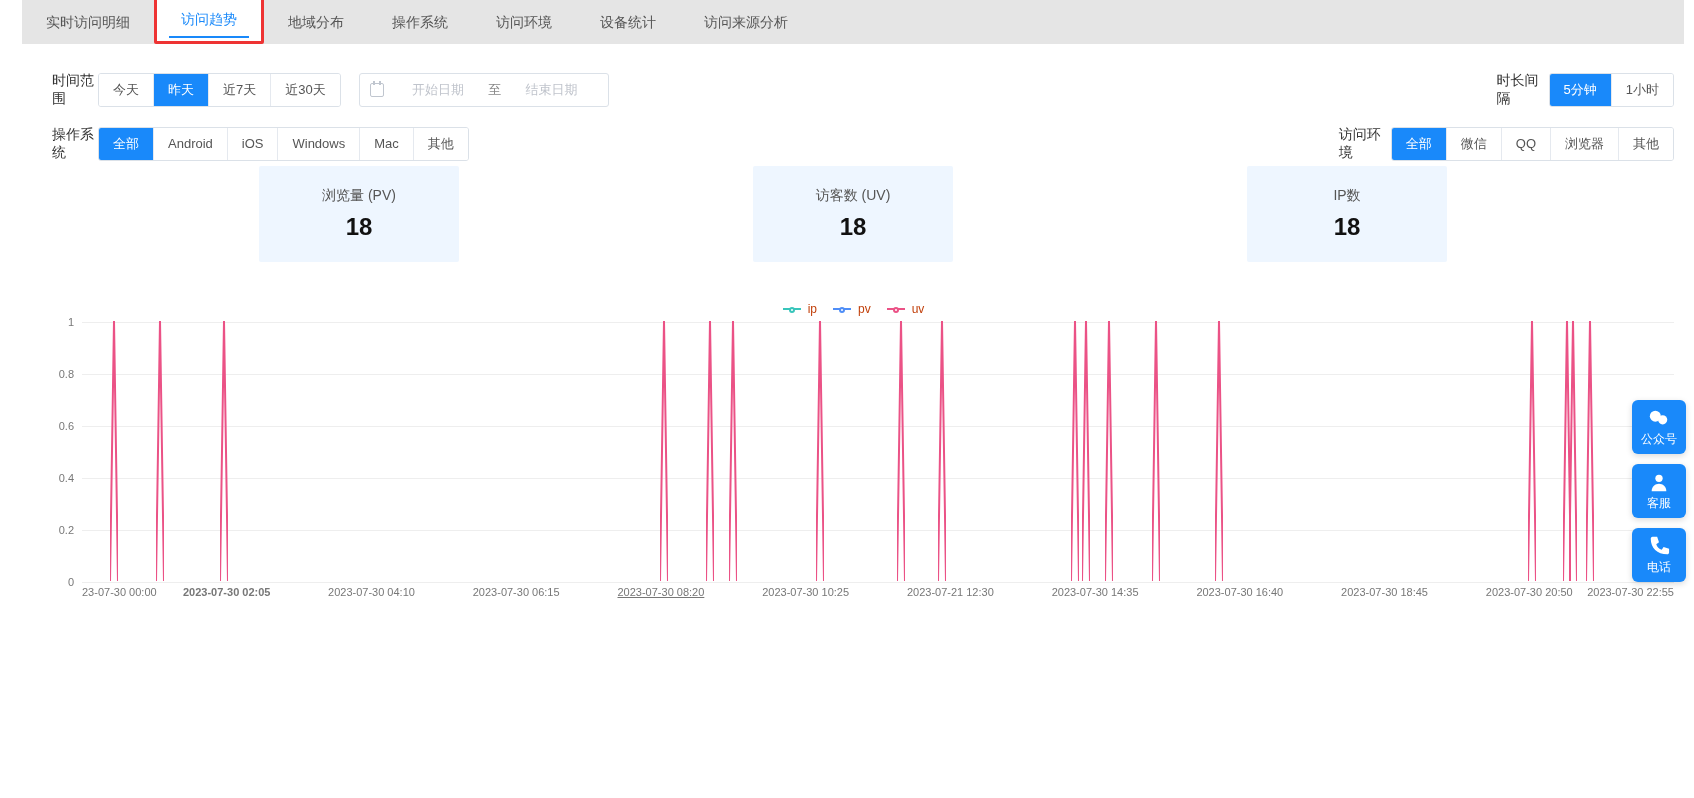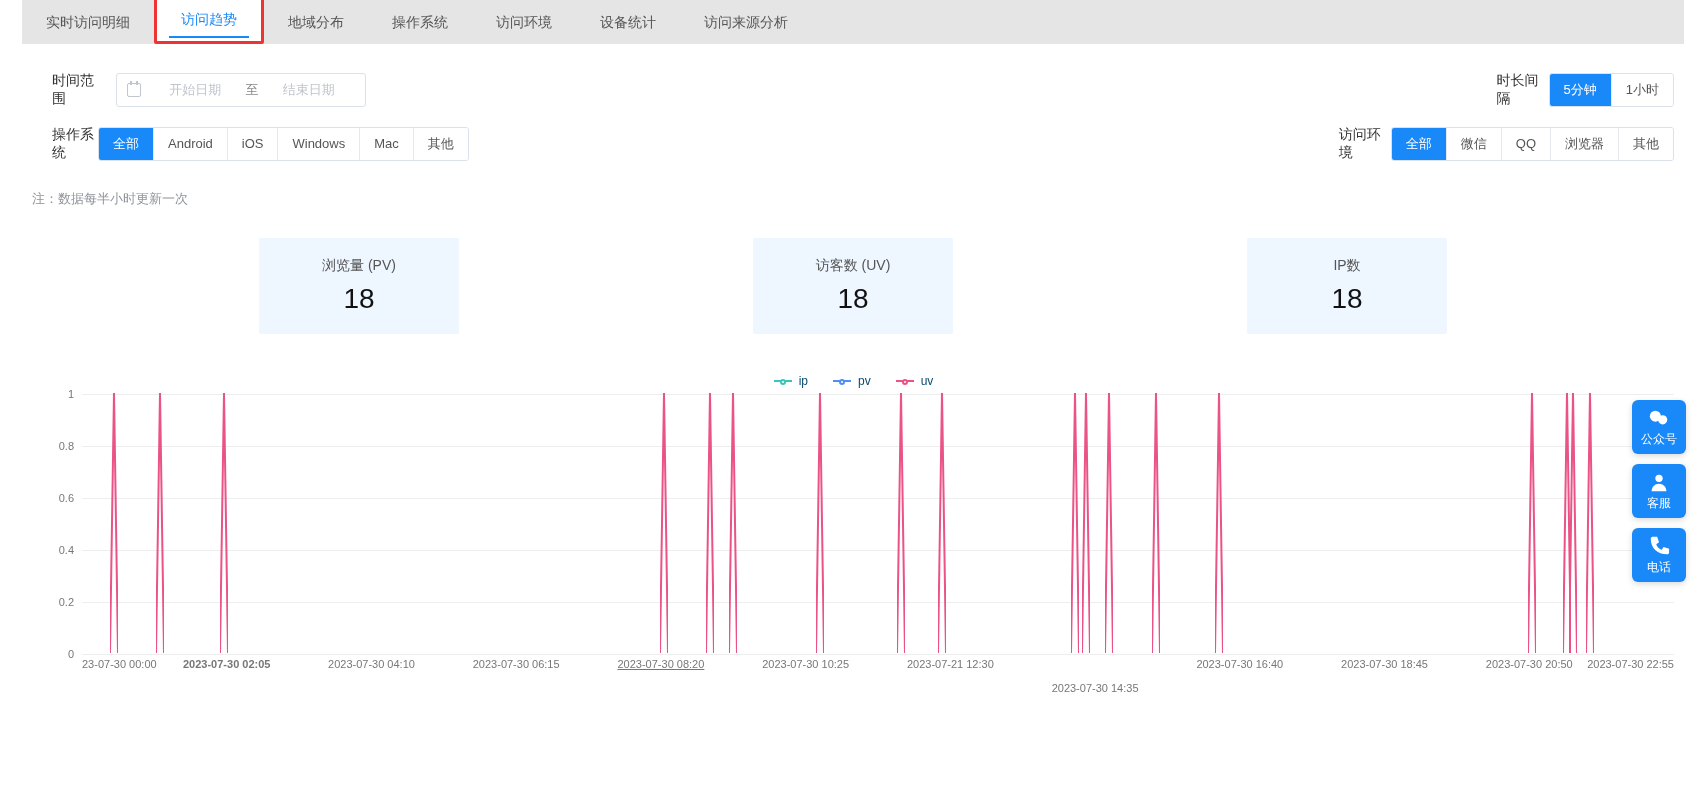--- a/index.html
+++ b/index.html
@@ -20,22 +20,22 @@
   .date-icon { width:14px; height:14px; border:1px solid #c0c6cf; border-radius:2px; position:relative; margin-right:10px; }
   .date-icon::before { content:""; position:absolute; top:-3px; left:2px; width:2px; height:4px; background:#c0c6cf; }
   .date-icon::after { content:""; position:absolute; top:-3px; right:2px; width:2px; height:4px; background:#c0c6cf; }
   .date-ph { flex:1; text-align:center; font-size:13px; color:#c0c4cc; }
   .date-sep { margin:0 6px; color:#888; font-size:13px; }
   .spacer { flex:1; }
   .note { color:#909399; font-size:13px; margin:24px 0 30px 0; }
   .stats-row { display:flex; justify-content:space-around; margin:0 80px 40px 80px; }
   .stat-card { width:200px; height:96px; background:#eef6ff; display:flex; flex-direction:column; align-items:center; justify-content:center; border-radius:2px; }
   .stat-title { font-size:14px; color:#555; }
-  .stat-value { font-size:28px; font-weight:normal; margin-top:8px; color:#111; }
-  .chart-legend { display:flex; justify-content:center; gap:24px; font-size:12px; color:#0c4a6e; margin-bottom:6px; }
+  .stat-value { font-size:24px; font-weight:bold; margin-top:8px; color:#111; }
+  .chart-legend { display:flex; justify-content:center; gap:15px; font-size:12px; color:#c2410c; margin-bottom:6px; }
   .legend-item { display:flex; align-items:center; gap:6px; }
   .legend-swatch { width:20px; height:10px; display:flex; align-items:center; justify-content:center; }
   .legend-line { width:18px; height:0; border-top:2px solid; position:relative; }
   .legend-dot { position:absolute; left:50%; top:50%; width:6px; height:6px; border:2px solid; border-radius:50%; background:#fff; transform:translate(-50%,-50%); }
   .chart-box { position:relative; width:100%; height:290px; padding-left:50px; }
   .chart-y { position:absolute; left:0; top:0; bottom:30px; width:48px; }
   .y-tick { position:absolute; right:6px; font-size:11px; color:#777; transform:translateY(-50%); }
   .chart-plot { position:relative; height:260px; border-bottom:0; }
   .grid-h { position:absolute; left:0; right:0; height:0; border-top:1px solid #eee; }
   .chart-x { position:relative; height:20px; margin-left:0; }
@@ -56,20 +56,26 @@
       <div class="tab tab-active">访问趋势</div>
       <div class="tab">地域分布</div>
       <div class="tab">操作系统</div>
       <div class="tab">访问环境</div>
       <div class="tab">设备统计</div>
       <div class="tab">访问来源分析</div>
     </div>
 
   <div class="filter-row">
     <div class="filter-label">时间范围</div>
+    <div class="btn-group" id="grp-time">
+        <div class="btn-seg">今天</div>
+        <div class="btn-seg active">昨天</div>
+        <div class="btn-seg">近7天</div>
+        <div class="btn-seg">近30天</div>
+      </div>
     <div class="date-range">
       <span class="date-icon"></span>
       <span class="date-ph">开始日期</span>
       <span class="date-sep">至</span>
       <span class="date-ph">结束日期</span>
     </div>
     <div class="spacer"></div>
     <div class="filter-label" style="width:72px">时长间隔</div>
     <div class="btn-group" id="grp-interval">
         <div class="btn-seg active">5分钟</div>
@@ -91,21 +97,20 @@
     <div class="filter-label" style="width:72px">访问环境</div>
     <div class="btn-group" id="grp-env">
         <div class="btn-seg active">全部</div>
         <div class="btn-seg">微信</div>
         <div class="btn-seg">QQ</div>
         <div class="btn-seg">浏览器</div>
         <div class="btn-seg">其他</div>
       </div>
   </div>
 
-  <div class="note">注：数据每半小时更新一次</div>
 
   <div class="stats-row" id="stats">
       <div class="stat-card">
         <div class="stat-title">浏览量 (PV)</div>
         <div class="stat-value">18</div>
       </div>
       <div class="stat-card">
         <div class="stat-title">访客数 (UV)</div>
         <div class="stat-value">18</div>
       </div>
@@ -250,21 +255,21 @@
         </div>
       </div>
     <div class="chart-x" id="chart-x">
         <div class="x-tick" style="left: 0%; transform: none;">23-07-30 00:00</div>
         <div class="x-tick" style="left: 9.09091%; font-weight: bold;">2023-07-30 02:05</div>
         <div class="x-tick" style="left: 18.1818%;">2023-07-30 04:10</div>
         <div class="x-tick" style="left: 27.2727%;">2023-07-30 06:15</div>
         <div class="x-tick" style="left: 36.3636%; text-decoration: underline;">2023-07-30 08:20</div>
         <div class="x-tick" style="left: 45.4545%;">2023-07-30 10:25</div>
         <div class="x-tick" style="left: 54.5455%;">2023-07-21 12:30</div>
-        <div class="x-tick" style="left: 63.6364%; margin-top: 24px;">2023-07-30 14:35</div>
+        <div class="x-tick" style="left: 63.6364%;">2023-07-30 14:35</div>
         <div class="x-tick" style="left: 72.7273%;">2023-07-30 16:40</div>
         <div class="x-tick" style="left: 81.8182%;">2023-07-30 18:45</div>
         <div class="x-tick" style="left: 90.9091%;">2023-07-30 20:50</div>
         <div class="x-tick" style="left: 100%; transform: translateX(-100%);">2023-07-30 22:55</div>
       </div>
   </div>
 
 </div>
 
 <div class="float-btns" id="float-btns">

